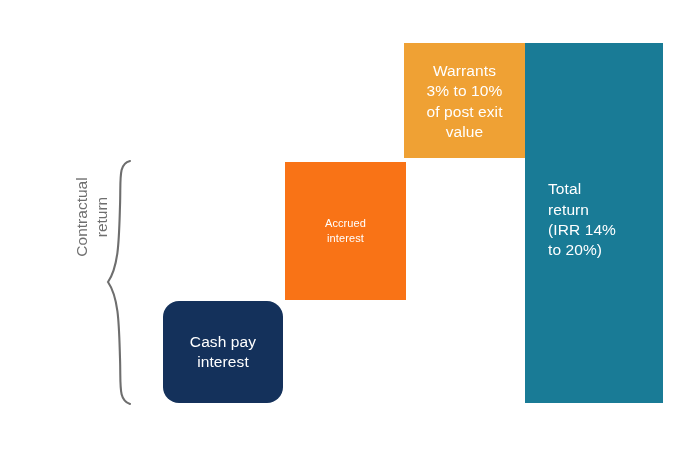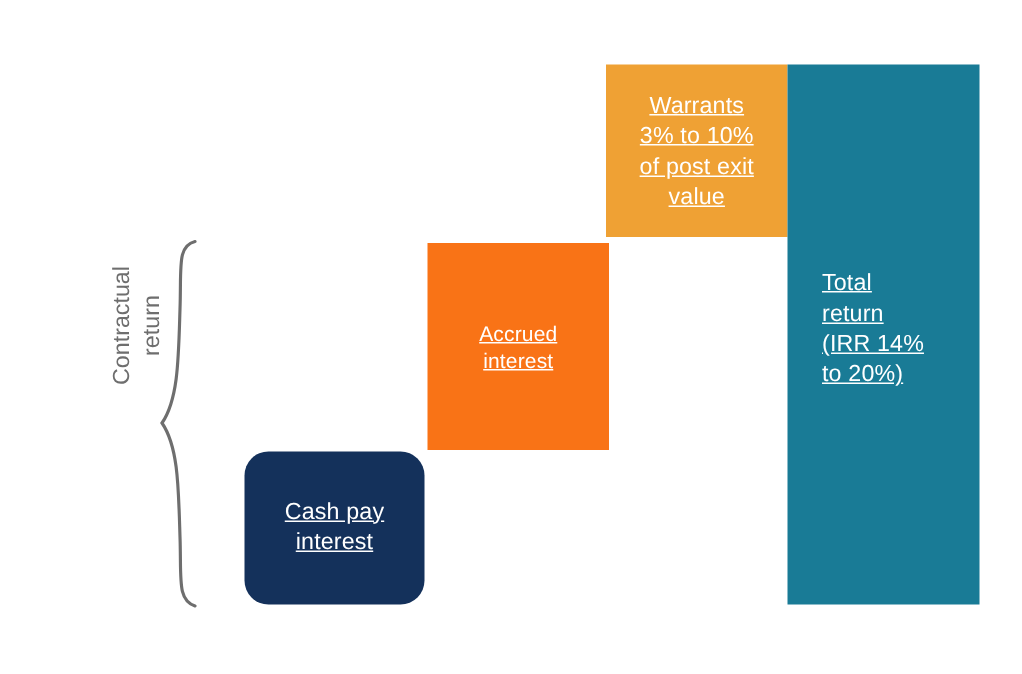--- a/index.html
+++ b/index.html
@@ -23,21 +23,20 @@
     position: absolute;
     box-sizing: border-box;
     display: flex;
     color: #ffffff;
     line-height: 1.32;
     letter-spacing: 0.1px;
   }
   .block .block-label {
     width: 100%;
     white-space: pre-line;
-    text-decoration: underline;
   }
   .block.center {
     align-items: center;
     justify-content: center;
     text-align: center;
   }
   .block.center .block-label {
     text-align: center;
   }
   .block.left-mid {
@@ -57,36 +56,36 @@
     background: #14315b;
     font-size: 15.5px;
     border-radius: 16px;
   }
   #block-accrued {
     left: 285px;
     top: 162px;
     width: 121px;
     height: 138px;
     background: #f97316;
-    font-size: 14px;
+    font-size: 11px;
   }
   #block-warrants {
     left: 404px;
     top: 43px;
     width: 121px;
     height: 115px;
     background: #efa134;
     font-size: 15.5px;
     align-items: flex-start;
     padding-top: 18px;
   }
   #block-total {
     left: 525px;
     top: 43px;
-    width: 128px;
+    width: 138px;
     height: 360px;
     background: #197b96;
     font-size: 15.5px;
     padding-left: 23px;
     padding-bottom: 6px;
   }
 
   
   #brace-group {
     position: absolute;

